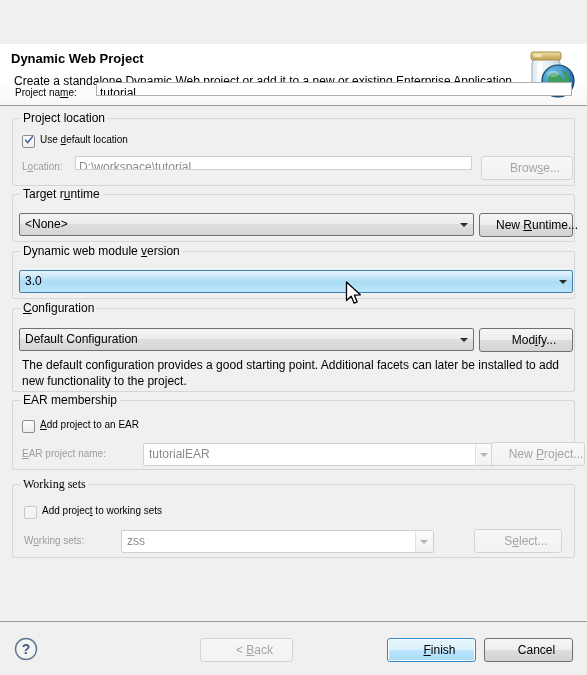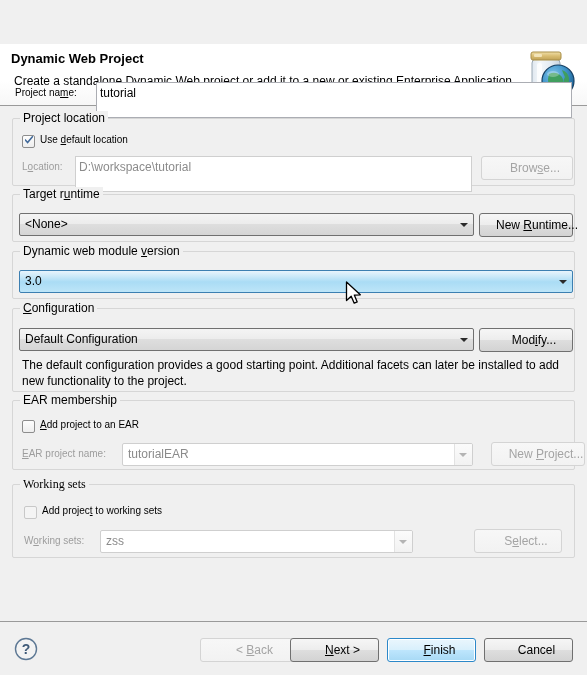--- a/index.html
+++ b/index.html
@@ -91,21 +91,21 @@
   .textfield {
     position: absolute;
     box-sizing: border-box;
     background: #ffffff;
     border: 1px solid #abadb3;
     font-family: "Liberation Sans", sans-serif;
     font-size: 12px;
     color: #000;
     padding: 0 3px;
     line-height: 20px;
-    height: 36px;
+    height: 14px;
     overflow: hidden;
     white-space: nowrap;
   }
   .textfield.disabled {
     color: #8b8b8b;
     border: 1px solid #cfcfcf;
     background: #ffffff;
   }
 
   
@@ -150,20 +150,21 @@
     border: 1px solid #3c7fb1;
     background: linear-gradient(to bottom, #e8f4fc 0%, #cbe9f9 25%, #aadcf5 52%, #bde5f8 100%);
   }
   .combo.focused .combo-text { color: #000; }
 
   
   .combo.disabled {
     border: 1px solid #cfcfcf;
     background: #ffffff;
     color: #8b8b8b;
+    margin-left: 21px;
   }
   .combo.disabled .arrowbox {
     background: linear-gradient(to bottom, #fbfbfb 0%, #f2f2f2 100%);
     border-left: 1px solid #e2e2e2;
     box-sizing: border-box;
   }
 
   
   .btn {
     position: absolute;
@@ -375,21 +376,20 @@
   <div id="btnbar"></div>
 
   <div id="help-btn">
     <svg width="24" height="24" viewBox="0 0 24 24">
       <circle cx="12" cy="12" r="10.5" fill="#f3f3f3" stroke="#5d7894" stroke-width="1.4"></circle>
       <text x="12" y="17" text-anchor="middle" font-family="Liberation Sans, sans-serif" font-size="14" font-weight="bold" fill="#3f5a78">?</text>
     </svg>
   </div>
 
   <div class="btn disabled" style="left:200px; top:638px; width:93px;"><span>&lt; </span><span class="mn">B</span><span>ack</span></div>
-  <div class="btn" style="left:290px; top:638px; width:89px;"><span class="mn">N</span><span>ext &gt;</span></div>
   <div class="btn default" style="left:387px; top:638px; width:89px;"><span class="mn">F</span><span>inish</span></div>
   <div class="btn" style="left:484px; top:638px; width:89px;">Cancel</div>
 
   <div id="cursor">
     <svg width="18" height="26" viewBox="0 0 18 26">
       <path d="M1.5 1 L1.5 19.5 L6.2 15.2 L9.2 22.2 L12.2 20.9 L9.3 14.1 L15.3 13.8 Z" fill="#ffffff" stroke="#000000" stroke-width="1.3" stroke-linejoin="round"></path>
     </svg>
   </div>
 
 </div>

